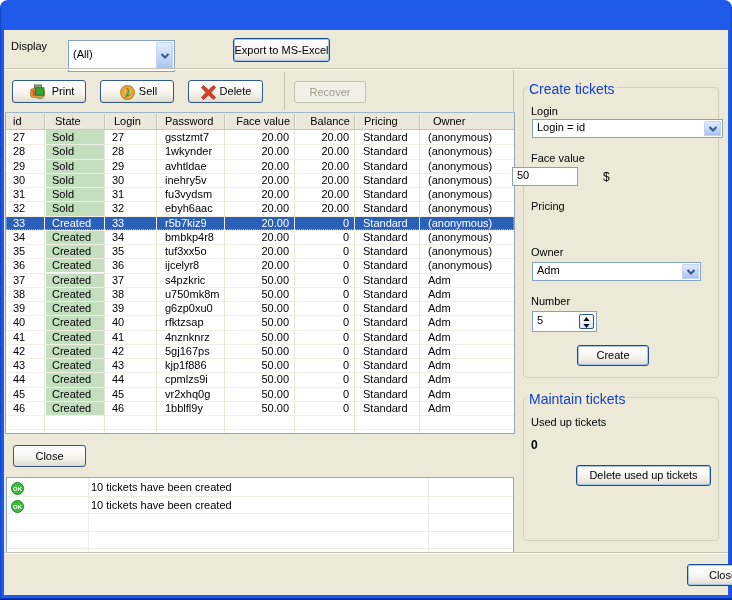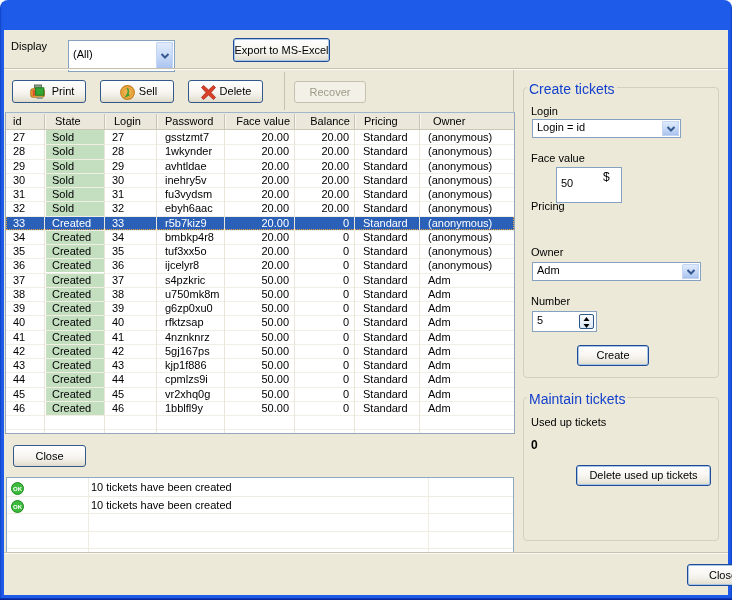--- a/index.html
+++ b/index.html
@@ -382,30 +382,30 @@
         <circle cx="6.5" cy="6.5" r="6" fill="#3CBB3C" stroke="#1E8A1E" stroke-width="1"></circle>
         <text x="6.5" y="9" font-size="6" font-weight="bold" fill="#fff" text-anchor="middle">OK</text>
       </svg>
     <span class="txt" style="top:2.5px">10 tickets have been created</span>
     <span class="txt" style="top:20.5px">10 tickets have been created</span>
   </div>
 
   <div class="grp" style="left:523px;top:87px;width:196px;height:291px"></div>
   <span class="glbl" style="left:527px;top:81px">Create tickets</span>
   <span class="lbl" style="left:531px;top:105px">Login</span>
-  <div class="combo" style="left:532px;top:119px;width:149px;height:19px">
+  <div class="combo" style="left:532px;top:119px;width:191px;height:19px">
       <span class="t">Login = id</span>
     <span class="a">
         <svg width="9" height="6" viewBox="0 0 9 6">
           <path d="M1 1 L4.5 4.5 L8 1" fill="none" stroke="#35588F" stroke-width="2"></path>
         </svg>
       </span>
     </div>
   <span class="lbl" style="left:531px;top:152px">Face value</span>
-  <div class="inp" style="left:556px;top:167px;width:66px;height:36px">
+  <div class="inp" style="left:512px;top:167px;width:66px;height:19px">
       <span class="t">50</span>
     </div>
   <span class="lbl" style="left:603px;top:170px;font-size:12px">$</span>
   <span class="lbl" style="left:531px;top:200px">Pricing</span>
   <span class="lbl" style="left:531px;top:246px">Owner</span>
   <div class="combo" style="left:532px;top:262px;width:169px;height:19px">
       <span class="t">Adm</span>
     <span class="a">
         <svg width="9" height="6" viewBox="0 0 9 6">
           <path d="M1 1 L4.5 4.5 L8 1" fill="none" stroke="#35588F" stroke-width="2"></path>

